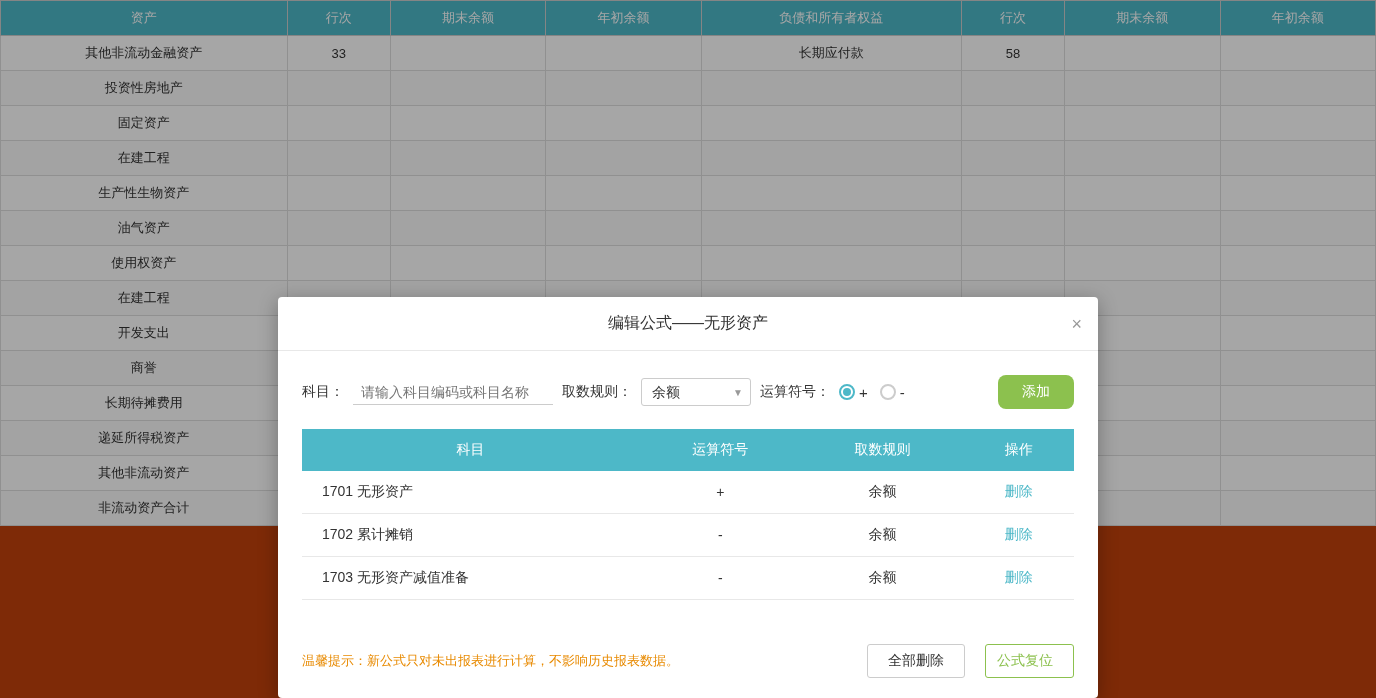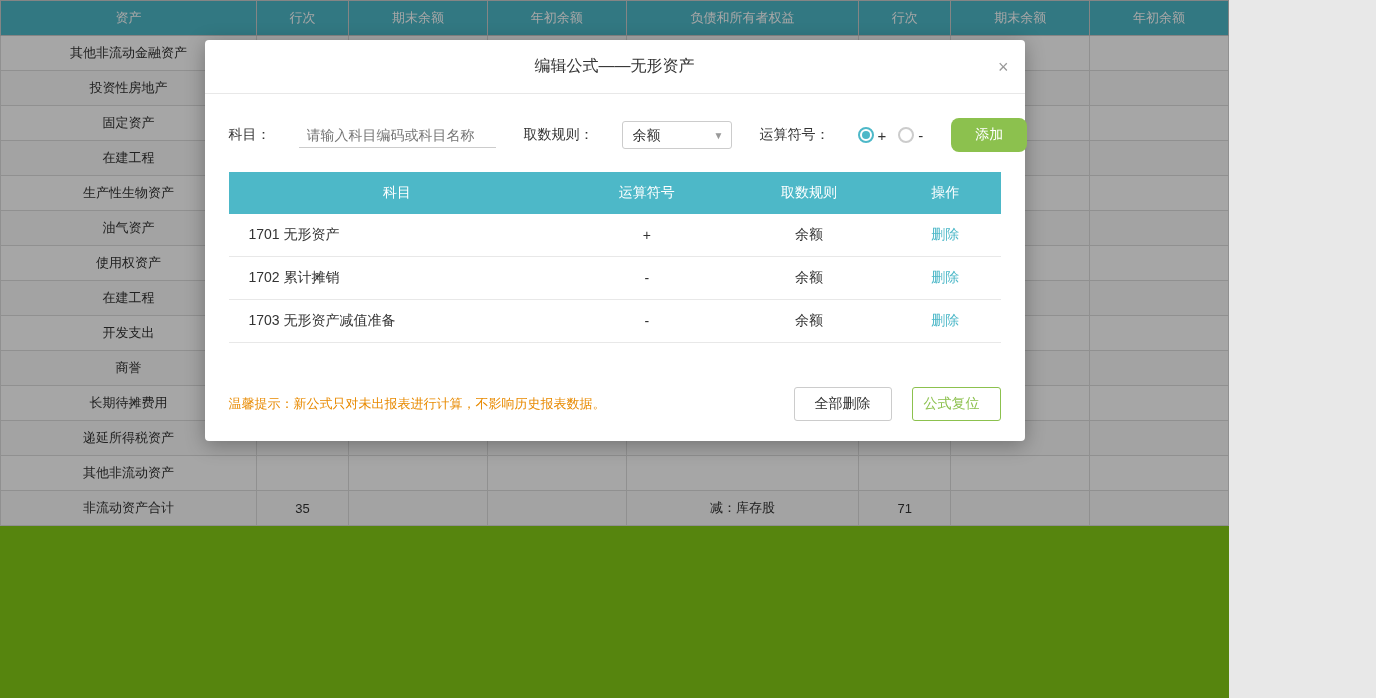--- a/index.html
+++ b/index.html
@@ -5,23 +5,23 @@
     * { box-sizing: border-box; margin: 0; padding: 0; }
     body {
       font-family: "Microsoft YaHei", "PingFang SC", Arial, sans-serif;
       font-size: 14px;
       background: #e8e8e8;
       overflow: hidden;
     }
 
     
     .bg-table-container {
-      width: 1229px;
+      width: 1376px;
       height: 698px;
-      background: #84cc16;
+      background: #c2410c;
       position: relative;
       overflow: hidden;
     }
 
     .bg-table {
       width: 100%;
       border-collapse: collapse;
       font-size: 13px;
     }
 
@@ -46,21 +46,21 @@
       background: #fafafa;
     }
 
     
     .overlay {
       position: absolute;
       top: 0; left: 0;
       width: 100%; height: 100%;
       background: rgba(0,0,0,0.35);
       display: flex;
-      align-items: flex-start;
+      align-items: flex-end;
       justify-content: center;
       padding-top: 40px;
     }
 
     
     .dialog {
       background: #fff;
       border-radius: 4px;
       width: 820px;
       box-shadow: 0 4px 20px rgba(0,0,0,0.3);
@@ -96,21 +96,21 @@
     }
 
     .dialog-body {
       padding: 24px 24px 16px;
     }
 
     
     .form-row {
       display: flex;
       align-items: center;
-      gap: 28px;
+      gap: 9px;
       margin-bottom: 20px;
       flex-wrap: nowrap;
     }
 
     .form-label {
       color: #333;
       white-space: nowrap;
       font-size: 14px;
     }
 

